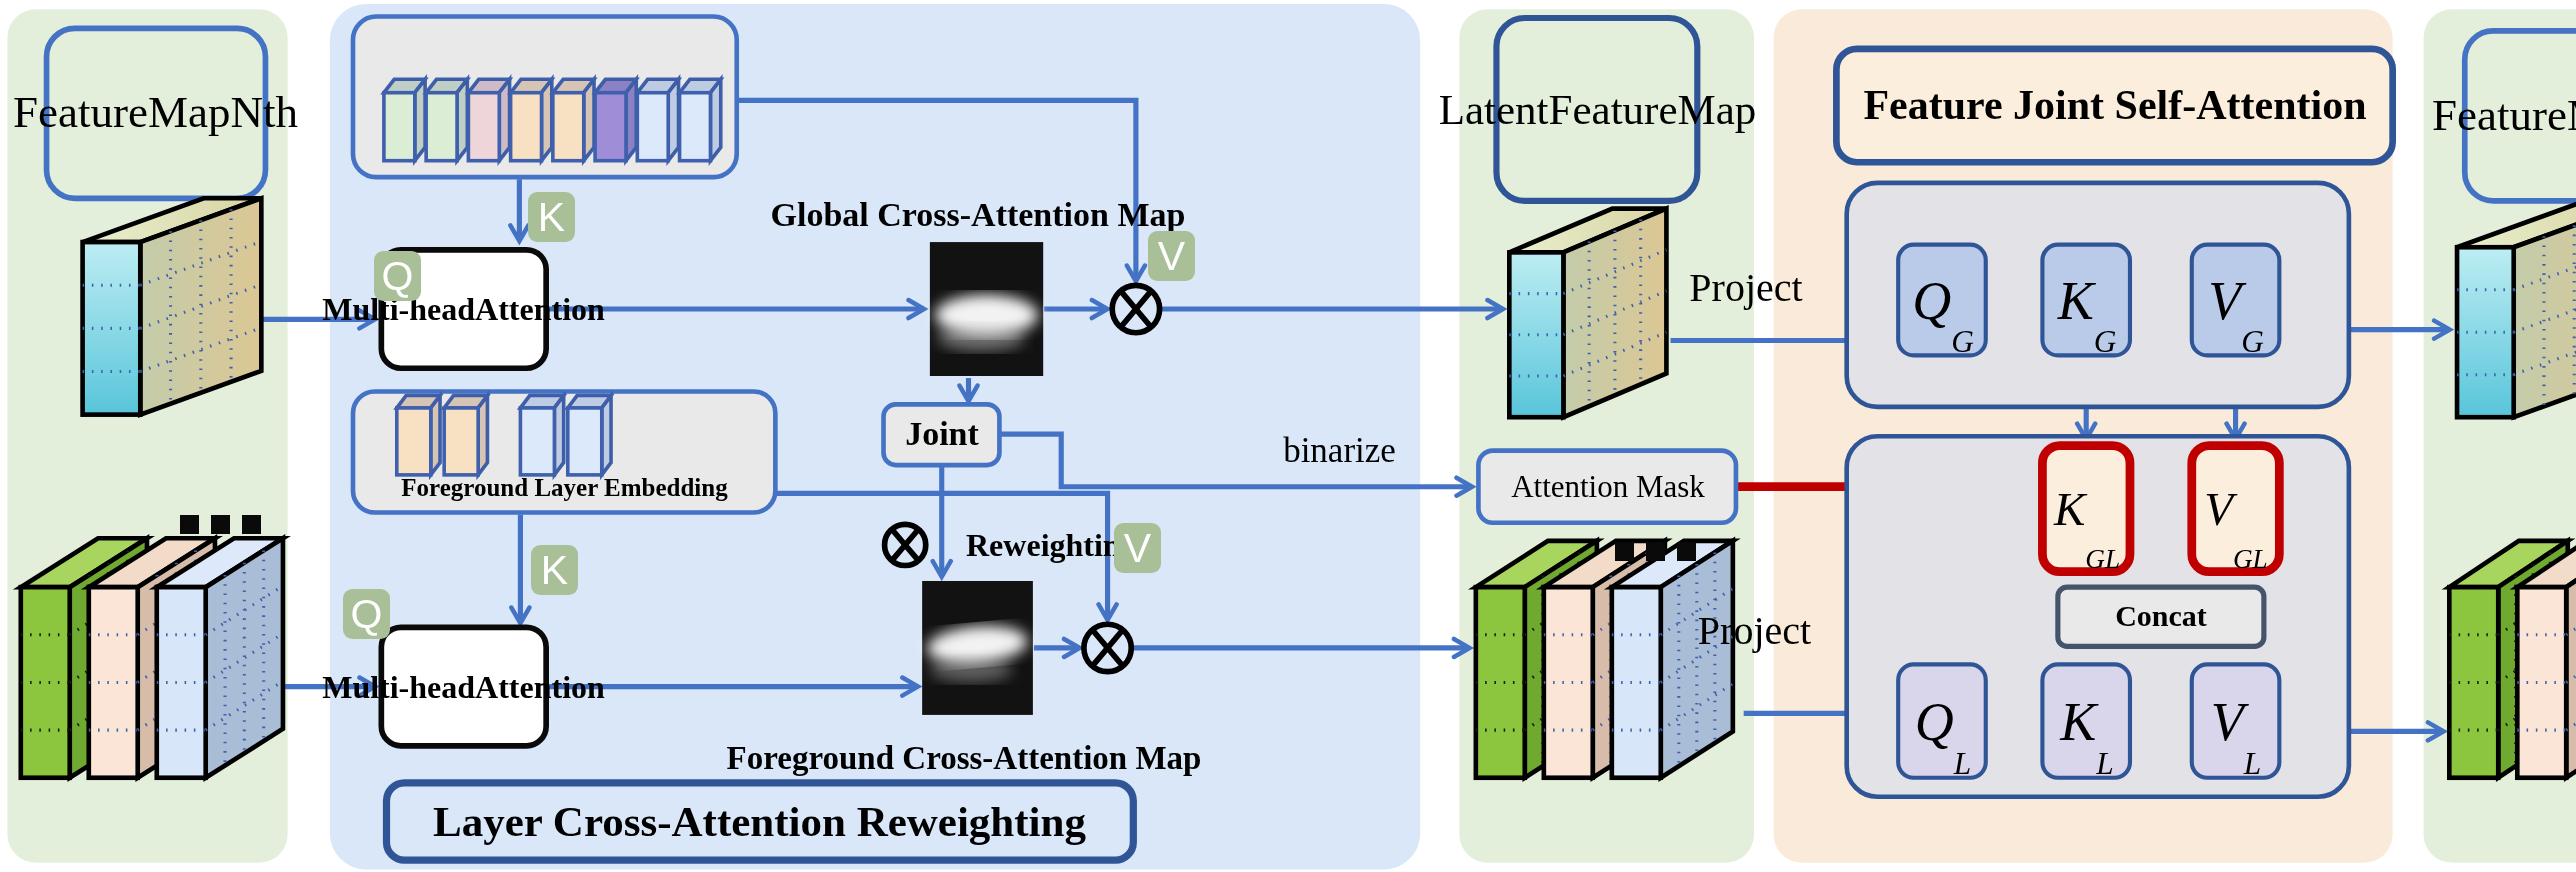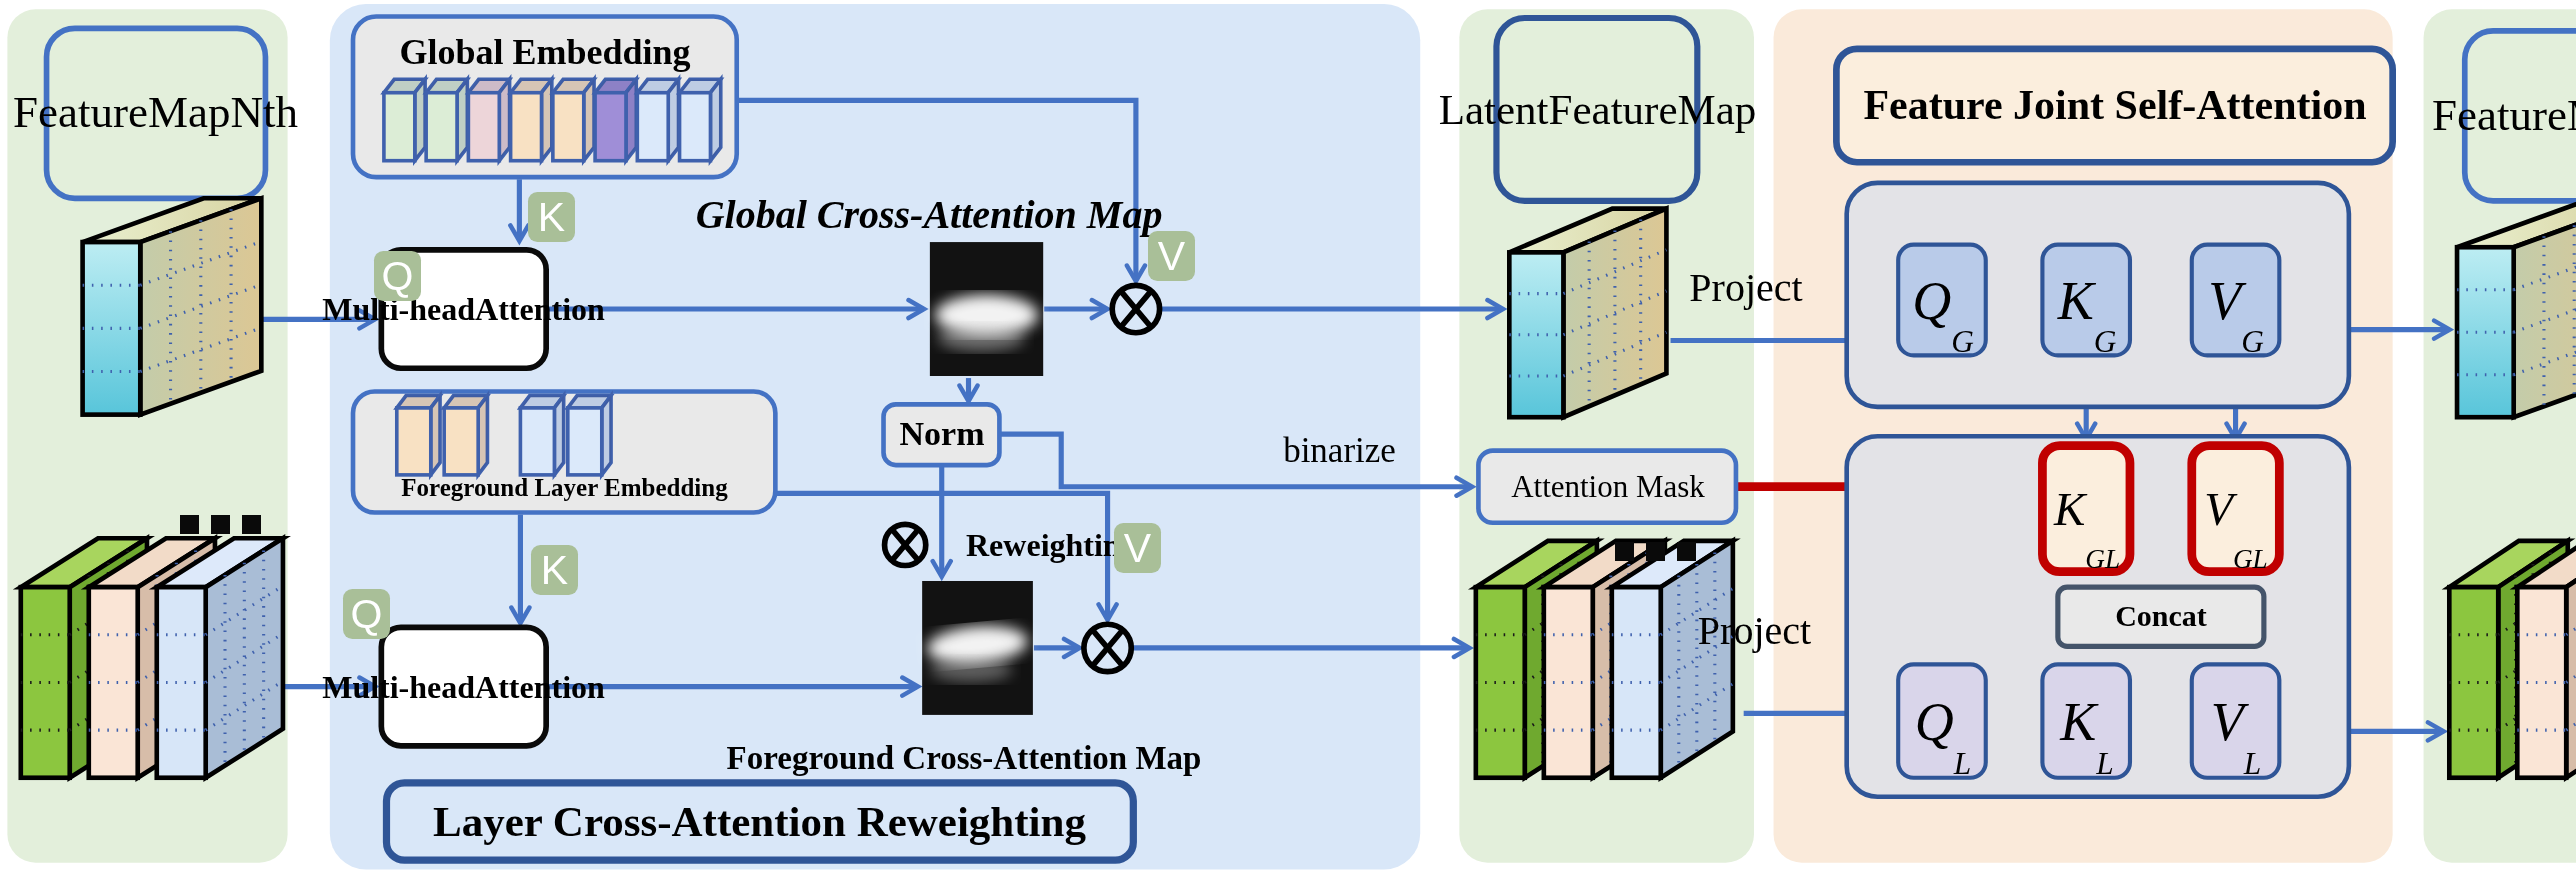--- a/index.html
+++ b/index.html
@@ -389,30 +389,29 @@
   </g>
       </g>
 </svg>
 
 <div class="txt col" style="left:46px;top:28px;width:219px;height:170px;font-size:45px;">
   <span>Feature</span>
   <span>Map</span>
   <span>Nth</span>
 </div>
 
-<div class="txt bold" style="left:361px;top:28px;width:368px;height:49px;font-size:36px;">Global Embedding</div>
 
 <div class="txt col bold" style="left:381px;top:250px;width:165px;height:118px;font-size:32px;line-height:1.5;">
   <span>Multi-head</span>
   <span>Attention</span>
 </div>
 
-<div class="txt bold" style="left:697px;top:192px;width:464px;height:46px;font-size:40px;font-style:italic;">Global Cross-Attention Map</div>
-
-<div class="txt bold" style="left:884px;top:404px;width:116px;height:61px;font-size:34px;">Norm</div>
+<div class="txt bold" style="left:746px;top:192px;width:464px;height:46px;font-size:34px;">Global Cross-Attention Map</div>
+
+<div class="txt bold" style="left:884px;top:404px;width:116px;height:61px;font-size:34px;">Joint</div>
 
 <div class="txt" style="left:1185px;top:428px;width:309px;height:46px;font-size:35px;">binarize</div>
 
 <div class="txt bold" style="left:966px;top:523px;width:222px;height:44px;font-size:32px;justify-content:flex-start;">Reweighting</div>
 
 <div class="txt bold" style="left:361px;top:468px;width:407px;height:41px;font-size:25px;">Foreground Layer Embedding</div>
 
 <div class="txt col bold" style="left:381px;top:628px;width:165px;height:118px;font-size:32px;line-height:1.5;">
   <span>Multi-head</span>
   <span>Attention</span>

